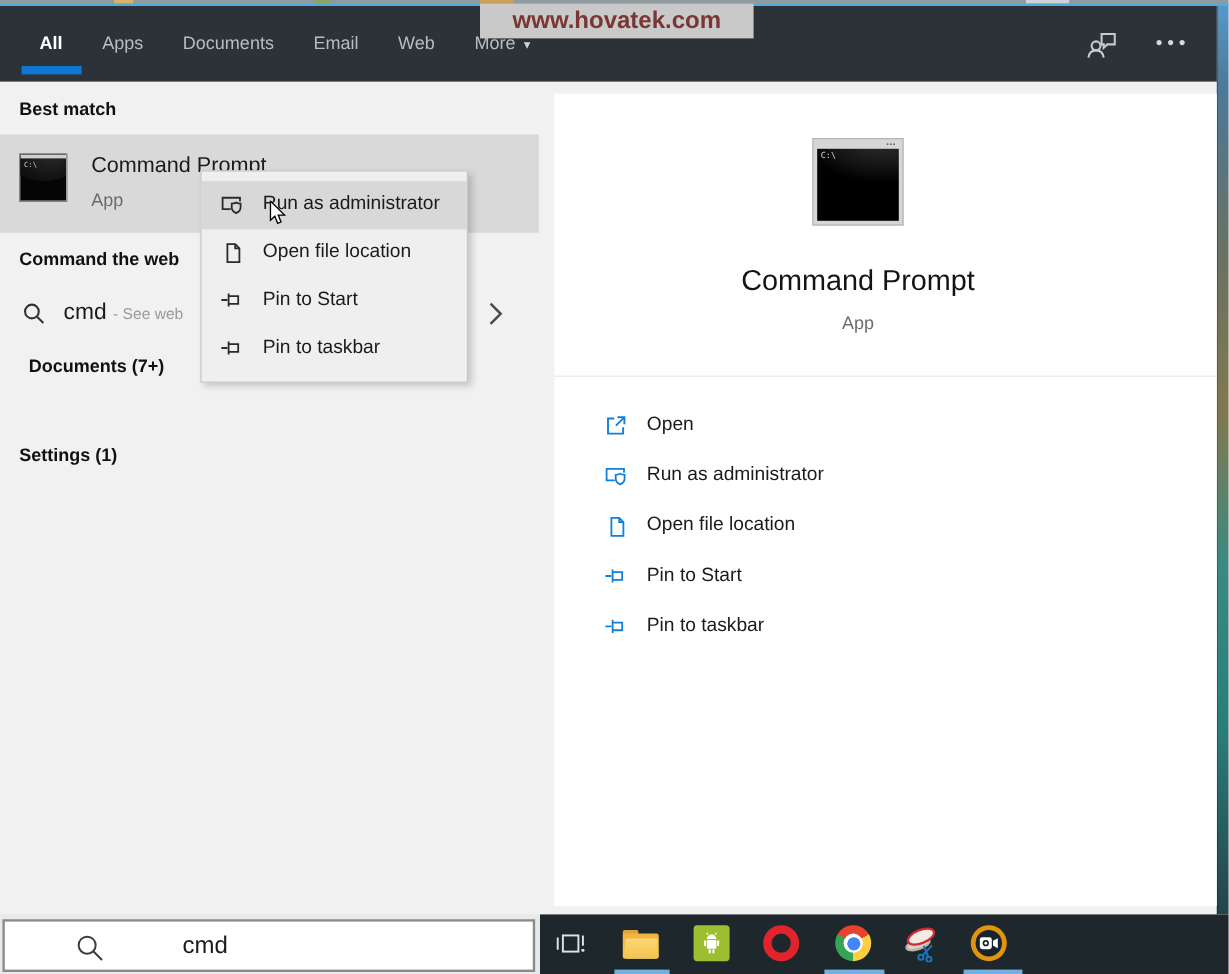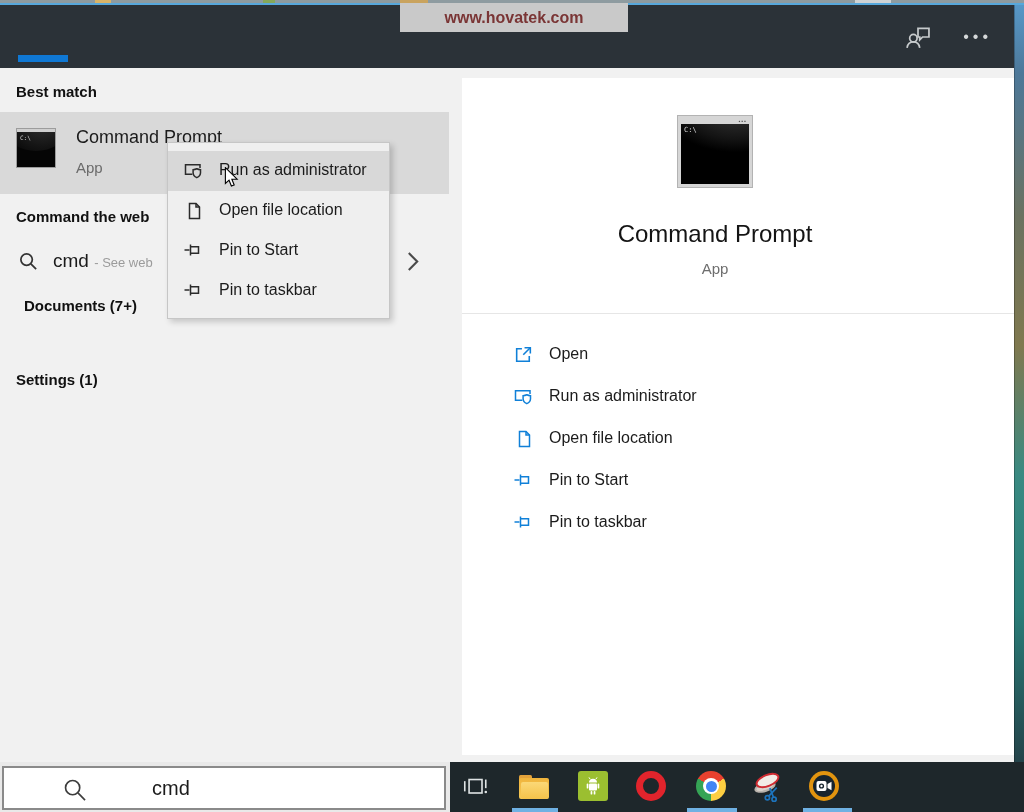--- a/index.html
+++ b/index.html
@@ -23,21 +23,21 @@
   #tabs { position:absolute; left:33px; top:0; height:100%; display:flex; align-items:center; gap:33px; }
   .tab { font-size:15px; color:#b9bdbf; cursor:default; white-space:nowrap; }
   .tab.active { color:#ffffff; font-weight:bold; }
   .tab .caret { font-size:11px; color:#cfd3d5; margin-left:7px; }
   #active-underline { left:18px; top:55px; width:50px; height:7px; background:#0f78d4; }
   #header-icons { position:absolute; right:22px; top:0; height:100%; display:flex; align-items:center; gap:30px; }
   #ellipsis { color:#d6d9da; font-size:16px; letter-spacing:4px; line-height:1; }
 
   
   #watermark { left:400px; top:3px; width:228px; height:29px; background:#c9c9c9;
-    color:#7a3535; font-weight:bold; font-size:16px; display:flex; align-items:center; justify-content:center; z-index:9; }
+    color:#7a3535; font-weight:bold; font-size:20px; display:flex; align-items:center; justify-content:center; z-index:9; }
 
   
   .section-heading { font-size:15px; font-weight:bold; color:#111; }
   #best-match-heading { left:16px; top:83px;text-align:center; }
   #best-row { left:0; top:112px; width:449px; height:82px; background:#d9d9d9; }
   #best-row .cmd-icon-sm { position:absolute; left:16px; top:16px; }
   #best-row .bm-title { position:absolute; left:76px; top:15px; font-size:18px; color:#1b1b1b; }
   #best-row .bm-sub { position:absolute; left:76px; top:47px; font-size:15px; color:#6b6b6b; }
 
   .cmd-icon-sm { width:40px; height:40px; background:#050505; border:1px solid #9c9c9c; position:relative; overflow:hidden; }
@@ -60,21 +60,21 @@
   #hero { position:absolute; left:0; top:0; width:506px; text-align:center; }
   .cmd-icon-lg { position:relative; display:inline-block; width:76px; height:73px; margin-top:37px;
      background:#d6d6d6; border:1px solid #b3b3b3; padding:8px 3px 3px 3px; }
   .cmd-icon-lg .dots { position:absolute; right:5px; top:3px; font-size:5px; letter-spacing:1px; color:#555; line-height:1; }
   .cmd-icon-lg .body { position:relative; width:100%; height:100%; overflow:hidden;
      background:radial-gradient(ellipse 130% 90% at 80% -25%, #383838 0%, #141414 55%, #000 80%); }
   .cmd-icon-lg .txt { position:absolute; left:3px; top:2px; font-family:"DejaVu Sans Mono",monospace; font-size:7px; color:#d8d8d8; }
   #hero .p-title { margin-top:32px; font-size:24px; color:#141414; }
   #hero .p-sub { margin-top:12px; font-size:15px; color:#6e6e6e; }
   #preview-divider { position:absolute; left:0; top:235px; width:552px; height:1px; background:#e6e6e6; }
-  #actions { position:absolute; left:16px; top:256px; width:520px; }
+  #actions { position:absolute; left:6px; top:256px; width:520px; }
   .action-row { position:relative; height:42px; cursor:default; }
   .action-row .a-icon { position:absolute; left:35px; top:10px; color:#1080d8; }
   .action-row .a-label { position:absolute; left:71px; top:11px; font-size:16px; color:#1b1b1b; }
 
   
   #context-menu { left:167px; top:142px; width:223px; height:177px; background:#efefef;
      border:1px solid #c6c6c6; box-shadow:3px 3px 6px rgba(0,0,0,.18); z-index:5; padding-top:8px; }
   .menu-item { position:relative; height:40px; cursor:default; }
   .menu-item.highlighted { background:#d8d8d8; }
   .menu-item .m-icon { position:absolute; left:15px; top:9px; color:#2b2b2b; }
@@ -121,20 +121,30 @@
     <div class="frag" style="left:95px;width:16px;background:#d9b468;"></div>
     <div class="frag" style="left:263px;width:12px;background:#86a85a;"></div>
     <div class="frag" style="left:400px;width:28px;background:#c9a35e;"></div>
     <div class="frag" style="left:855px;width:36px;background:#d0d3d4;"></div>
     <div class="blue-line"></div>
   </div>
 
   <div id="right-sliver" class="abs"></div>
 
   <div id="header" class="abs">
+    <div id="tabs">
+      <div class="tab active">All</div>
+      <div class="tab">Apps</div>
+      <div class="tab">Documents</div>
+      <div class="tab">Email</div>
+      <div class="tab">Web</div>
+      <div class="tab">
+        <span>More</span><span class="caret">▾</span>
+      </div>
+    </div>
     <div id="header-icons">
       <span>
         <svg width="30" height="30" viewBox="0 0 26 26" fill="none" stroke="#c6cacc" stroke-width="1.5">
           <circle cx="9" cy="14" r="3.2"></circle>
           <path d="M3.5 22.5 c.5-3.5 2.7-5.2 5.5-5.2 s5 1.7 5.5 5.2"></path>
           <path d="M13 5.5 h9.5 v7.5 h-5.5 l-2.5 2.5 v-2.5 h-1.5 z"></path>
         </svg>
       </span>
       <span id="ellipsis">•••</span>
     </div>

